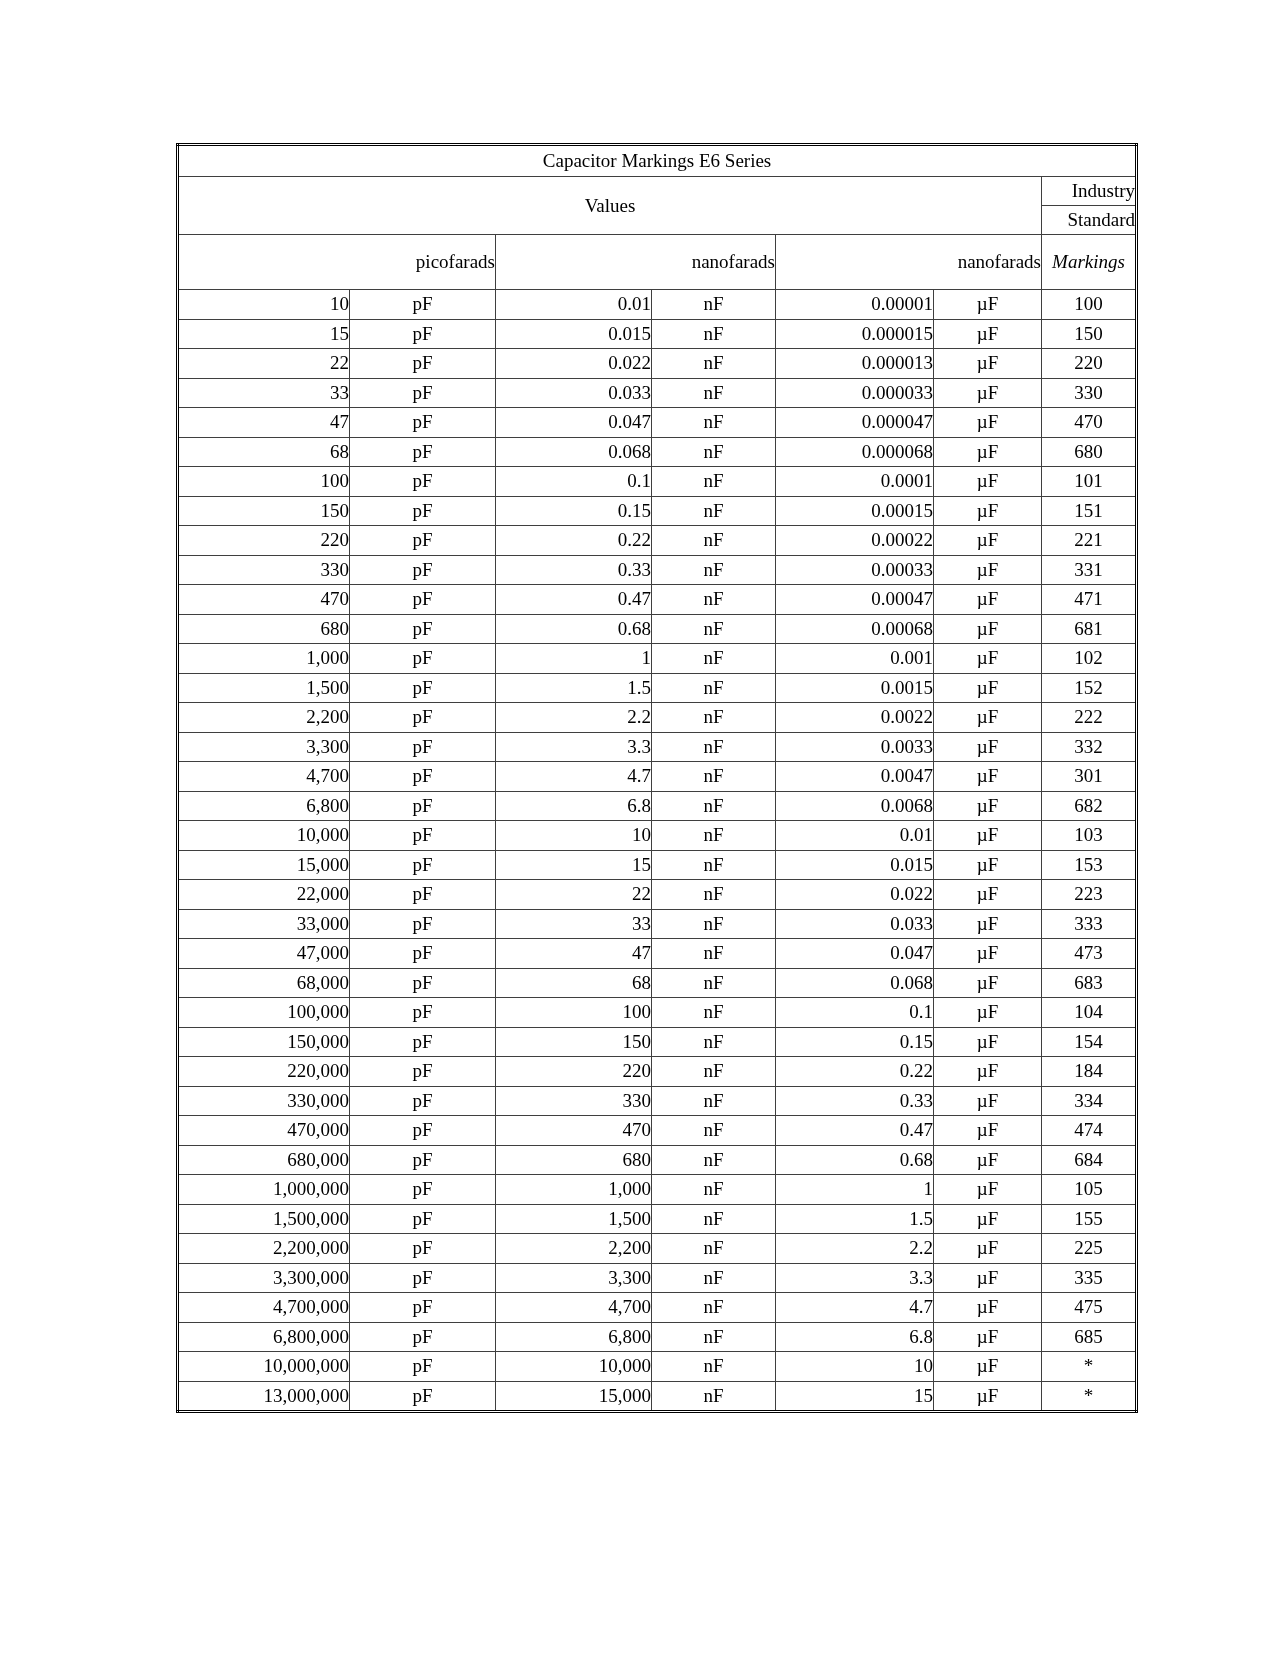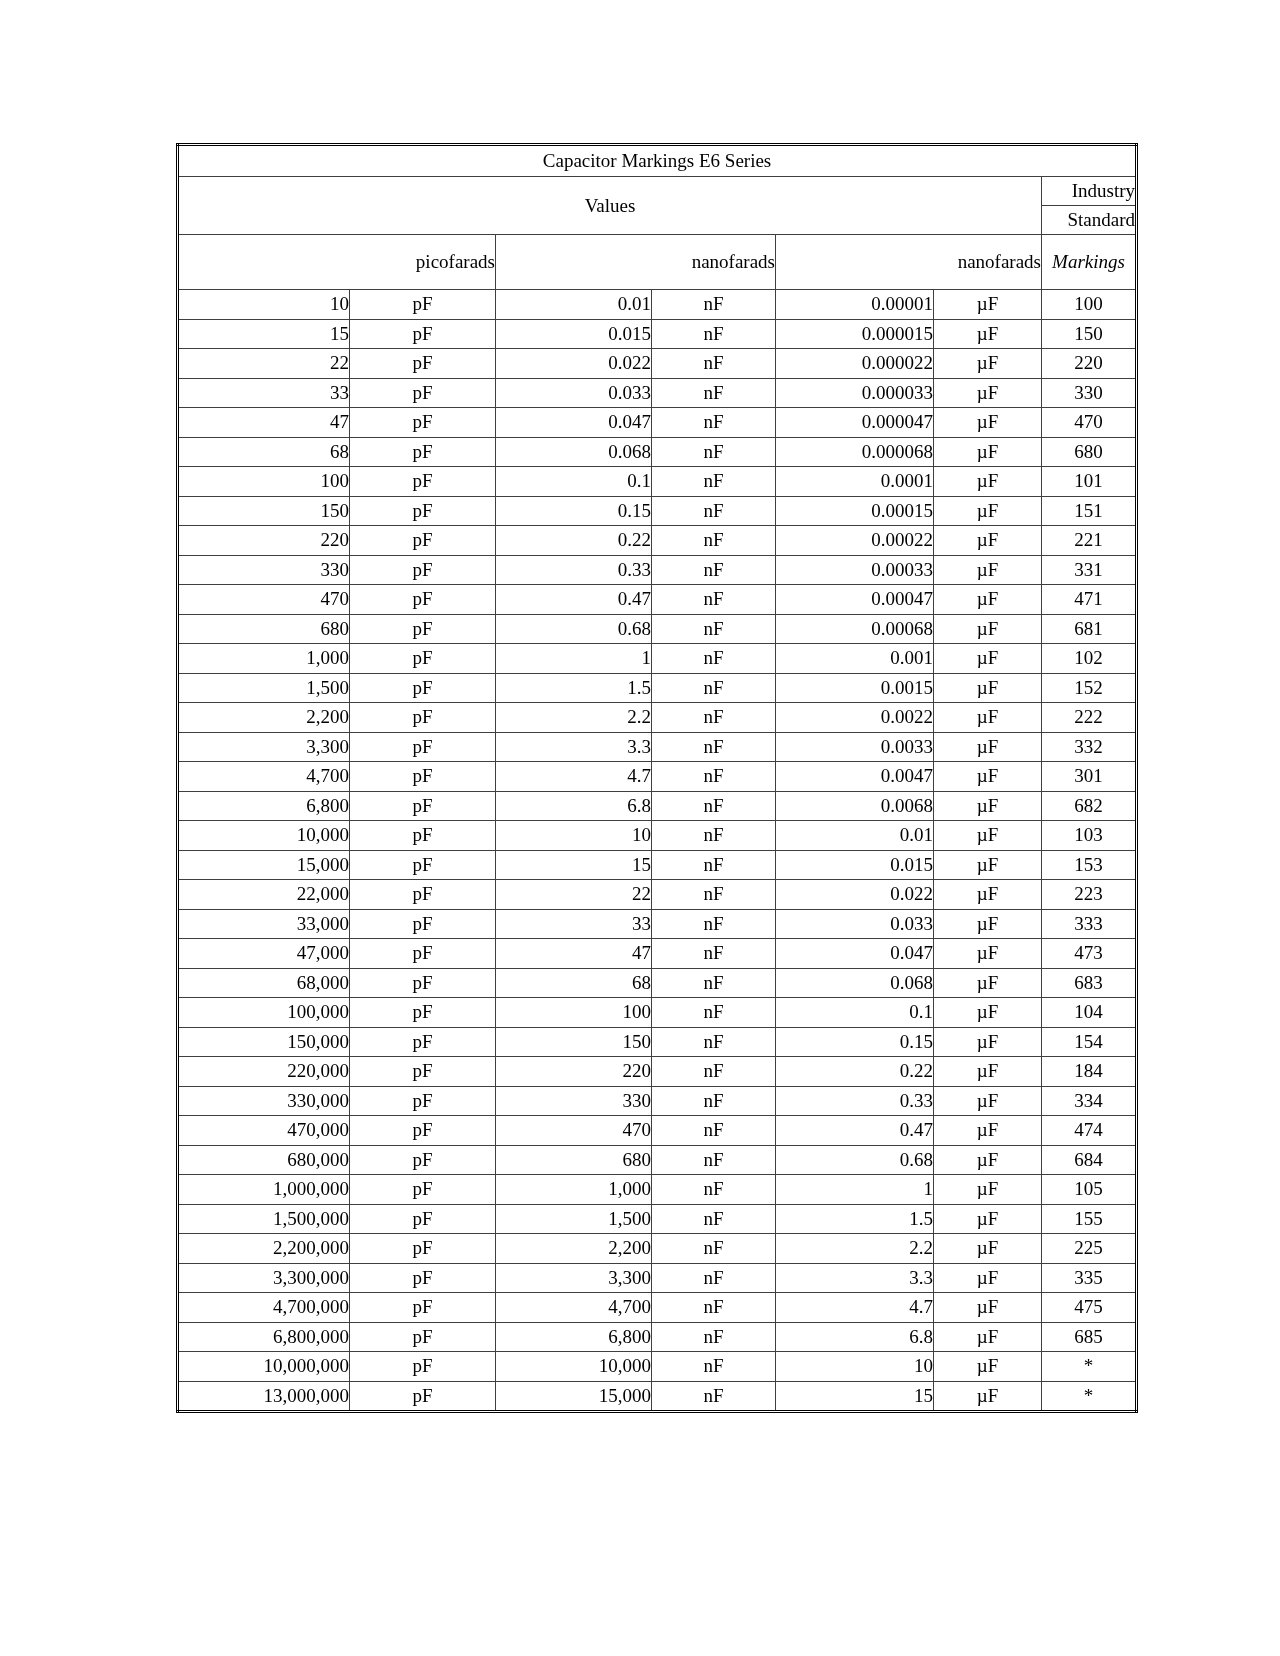--- a/index.html
+++ b/index.html
@@ -121,21 +121,21 @@
     <td class="unit">nF</td>
     <td class="num gs">0.000015</td>
     <td class="unit">µF</td>
     <td class="mark gs">150</td>
   </tr>
         <tr class="data">
     <td class="num">22</td>
     <td class="unit">pF</td>
     <td class="num gs">0.022</td>
     <td class="unit">nF</td>
-    <td class="num gs">0.000022</td>
+    <td class="num gs">0.000013</td>
     <td class="unit">µF</td>
     <td class="mark gs">220</td>
   </tr>
         <tr class="data">
     <td class="num">33</td>
     <td class="unit">pF</td>
     <td class="num gs">0.033</td>
     <td class="unit">nF</td>
     <td class="num gs">0.000033</td>
     <td class="unit">µF</td>

